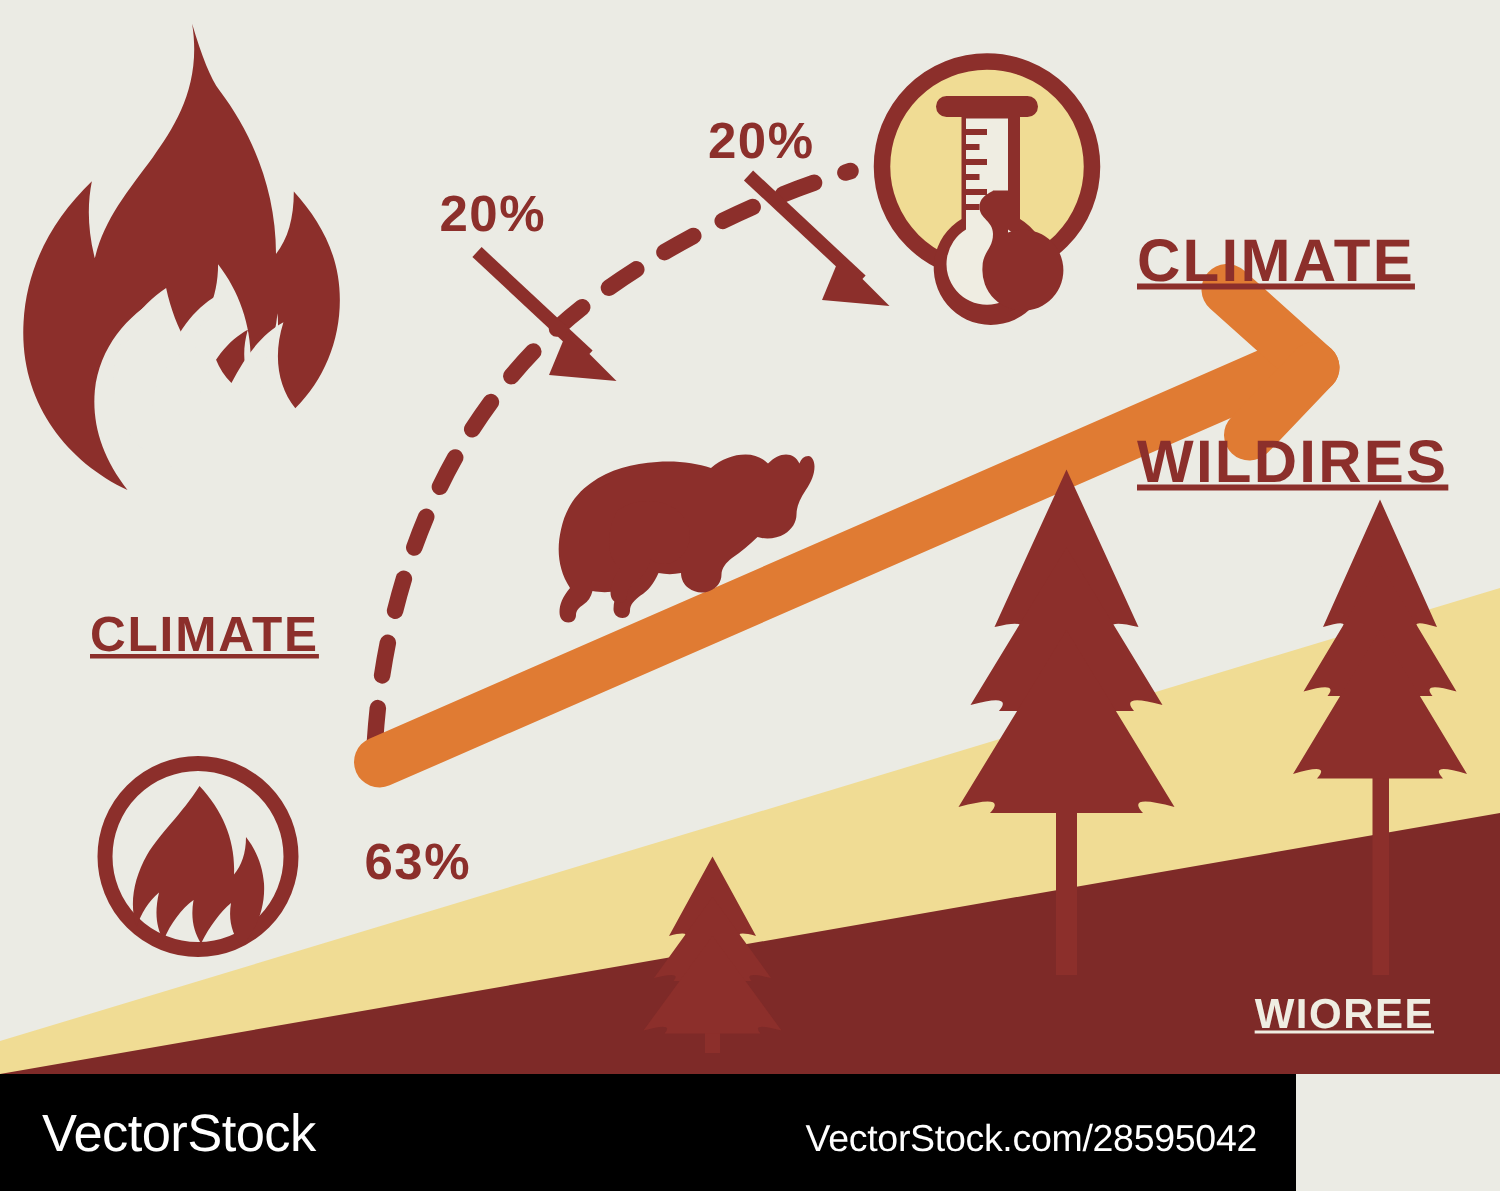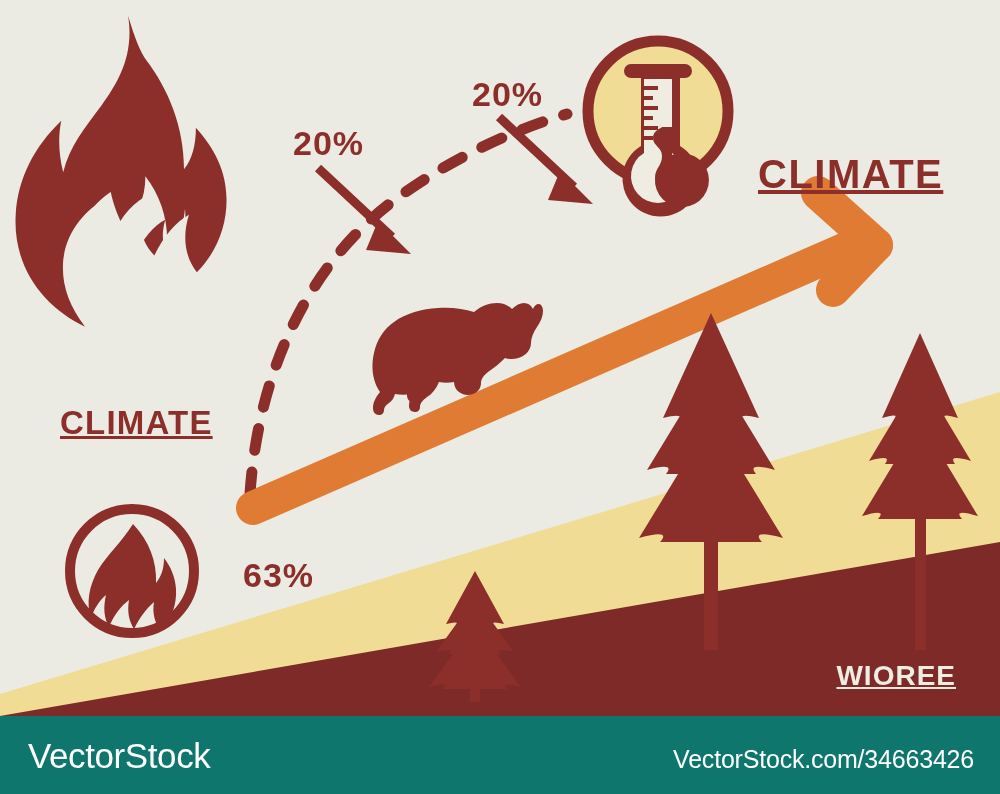--- a/index.html
+++ b/index.html
@@ -78,23 +78,23 @@
     line-height: 1.28;
     text-align: right;
   }
   .caption-line { display: block; text-decoration: underline; }
 
   
   #footer {
     position: absolute;
     left: 0;
     top: 716px;
-    width: 1000px;
+    width: 864px;
     height: 78px;
-    background: #0f766e;
+    background: #000000;
   }
   #footer-logo {
     position: absolute;
     left: 28px;
     top: 20px;
     color: #ffffff;
     font-size: 35px;
     font-weight: normal;
     letter-spacing: -0.4px;
     font-family: "Liberation Sans", sans-serif;
@@ -287,32 +287,33 @@
     </svg>
 
     <div class="label pct" id="pct-20">20%</div>
 
     <div class="label pct" id="pct-30">20%</div>
 
     <div class="label pct" id="pct-40">63%</div>
 
     <div class="label" id="title-wildfires">
       <span class="caption-line">CLIMATE</span>
+      <span class="caption-line">WILDIRES</span>
     </div>
 
     <div class="label" id="title-climate-change">
       <span class="caption-line">CLIMATE</span>
     </div>
 
     <div class="label" id="caption-block">
       <span class="caption-line">WIOREE</span>
       
       
     </div>
 
   </div>
 
   <div id="footer">
     <div id="footer-logo">VectorStock</div>
-    <div id="footer-url">VectorStock.com/34663426</div>
+    <div id="footer-url">VectorStock.com/28595042</div>
   </div>
 
 </div>
 
 </body></html>

